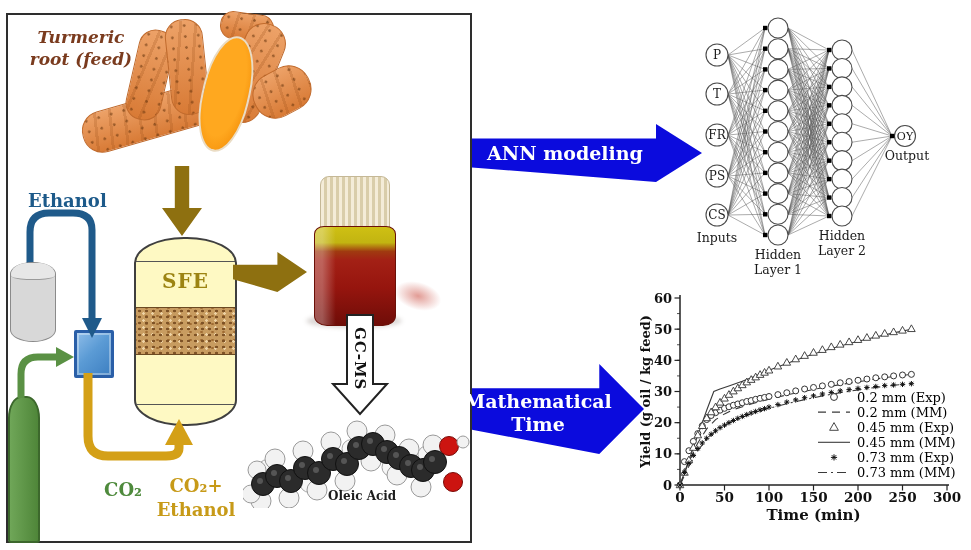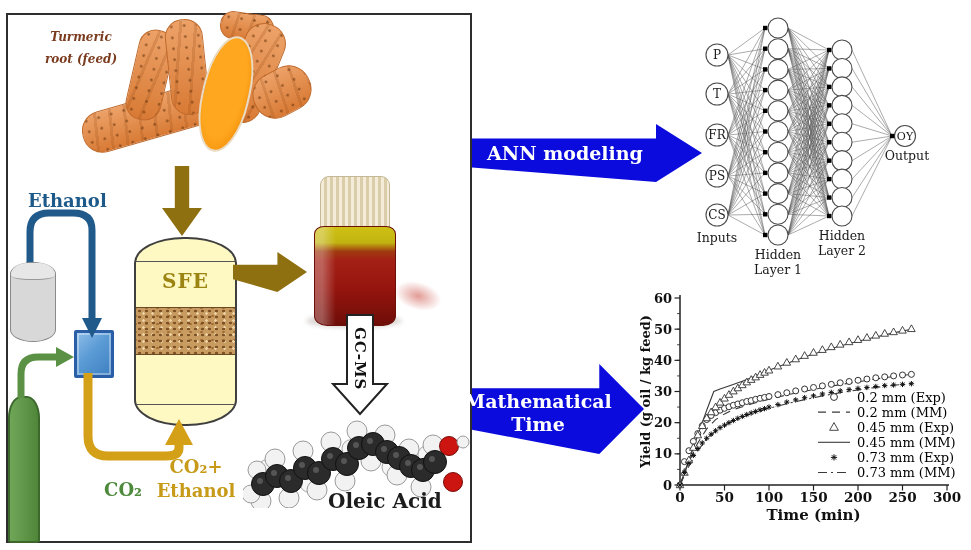--- a/index.html
+++ b/index.html
@@ -4,21 +4,21 @@
 <style>
   html,body{margin:0;padding:0;background:#fff;}
   .stage{position:relative;width:971px;height:550px;background:#fff;overflow:hidden;
          font-family:"DejaVu Serif", serif;}
   .abs{position:absolute;}
 
   
   .panel{left:6px;top:13px;width:462px;height:526px;border:2px solid #2e2e2e;background:#fff;}
 
   .turmeric-label{left:22px;top:26px;width:118px;text-align:center;color:var(--maroonText,#7a3b1e);
-    font-weight:bold;font-style:italic;font-size:12px;line-height:22px;}
+    font-weight:bold;font-style:italic;font-size:17px;line-height:22px;}
 
   
   .turmeric-photo{left:74px;top:13px;width:218px;height:152px;}
   .root{position:absolute;border:1px solid #c06a2c;
     background-image:
       radial-gradient(circle, rgba(96,48,10,.55) 1px, transparent 1.6px),
       repeating-linear-gradient(100deg, rgba(150,75,20,.22) 0 3px, rgba(0,0,0,0) 3px 15px),
       linear-gradient(180deg,#eda268,#d87a35);
     background-size:13px 11px,auto,auto;border-radius:20px;}
   .root-a{left:6px;top:82px;width:152px;height:40px;transform:rotate(-16deg);}
@@ -58,21 +58,21 @@
     border-radius:50% 50% 50% 50% / 12px 12px 12px 12px;}
   .cyl-gray::before{content:"";position:absolute;left:0;right:0;top:0;height:16px;
     background:#e7e7e7;border-bottom:1px solid #9a9a9a;border-radius:50% 50% 50% 50%/ 100% 100% 40% 40%;}
   .mixer{left:74px;top:330px;width:34px;height:42px;border:3px solid #2a5fa8;border-radius:2px;
     background:linear-gradient(135deg,#8dbce8 0%,#5b9bd5 45%,#3d7fc1 100%);
     box-shadow:inset 0 0 0 2px rgba(255,255,255,.35);}
   .cyl-green{left:8px;top:396px;width:28px;height:143px;border:2px solid #3c682c;
     background:linear-gradient(90deg,#6fa658,#4f8639);
     border-radius:13px 13px 3px 3px / 22px 22px 3px 3px;}
 
-  .co2eth-label{left:148px;top:455px;width:96px;text-align:center;color:var(--goldText,#c79a18);
+  .co2eth-label{left:148px;top:474px;width:96px;text-align:center;color:var(--goldText,#c79a18);
     font-weight:bold;font-size:18px;line-height:24px;}
   .co2cyl-label{left:26px;top:477px;width:116px;text-align:right;color:var(--greenText,#4e8a3c);
     font-weight:bold;font-size:18px;line-height:25px;}
 
   
   .bottle-shadow{left:306px;top:314px;width:96px;height:14px;background:rgba(60,40,30,.18);
     border-radius:50%;filter:blur(2px);}
   .bottle-cap{left:320px;top:176px;width:68px;height:54px;border:1px solid #c5b896;
     border-radius:9px 9px 3px 3px;
     background:repeating-linear-gradient(90deg,#f4ecd8 0 3px,#d9cdaa 3px 6px);}
@@ -81,21 +81,21 @@
       linear-gradient(90deg, rgba(255,255,255,.30) 0 9%, rgba(255,255,255,0) 26%),
       linear-gradient(180deg,#cfc013 0%,#c2b411 16%,#a03a10 25%,#a32015 34%,#96150e 62%,#6f0d08 100%);
     border:1px solid #6a1008;}
   .bottle-reflect{left:394px;top:282px;width:48px;height:28px;transform:rotate(16deg);
     background:radial-gradient(ellipse, rgba(190,35,20,.45), rgba(190,35,20,0) 70%);}
 
   
   .gcms-label{left:332px;top:318px;width:56px;height:82px;display:flex;align-items:center;justify-content:center;
     writing-mode:vertical-rl;font-weight:bold;font-size:15px;letter-spacing:1px;color:#111;}
 
-  .oleic-label{left:328px;top:489px;font-weight:bold;font-size:20px;color:#1c1c1c;}
+  .oleic-label{left:328px;top:489px;font-weight:bold;font-size:12px;color:#1c1c1c;}
 
   
   .big-arrow{background:var(--blue,#0b0bdd);}
   .ann-arrow{left:472px;top:124px;width:230px;height:58px;
     clip-path:polygon(0 25%,80% 25%,80% 0,100% 50%,80% 100%,0 75%);}
   .math-arrow{left:472px;top:364px;width:172px;height:90px;
     clip-path:polygon(0 27%,74% 27%,74% 0,100% 50%,74% 100%,0 73%);}
   .arrow-text{color:#fff;font-weight:bold;font-size:19px;display:flex;align-items:center;
     justify-content:center;text-align:center;}
   .ann-arrow-text{left:476px;top:136px;width:178px;height:33px;}

